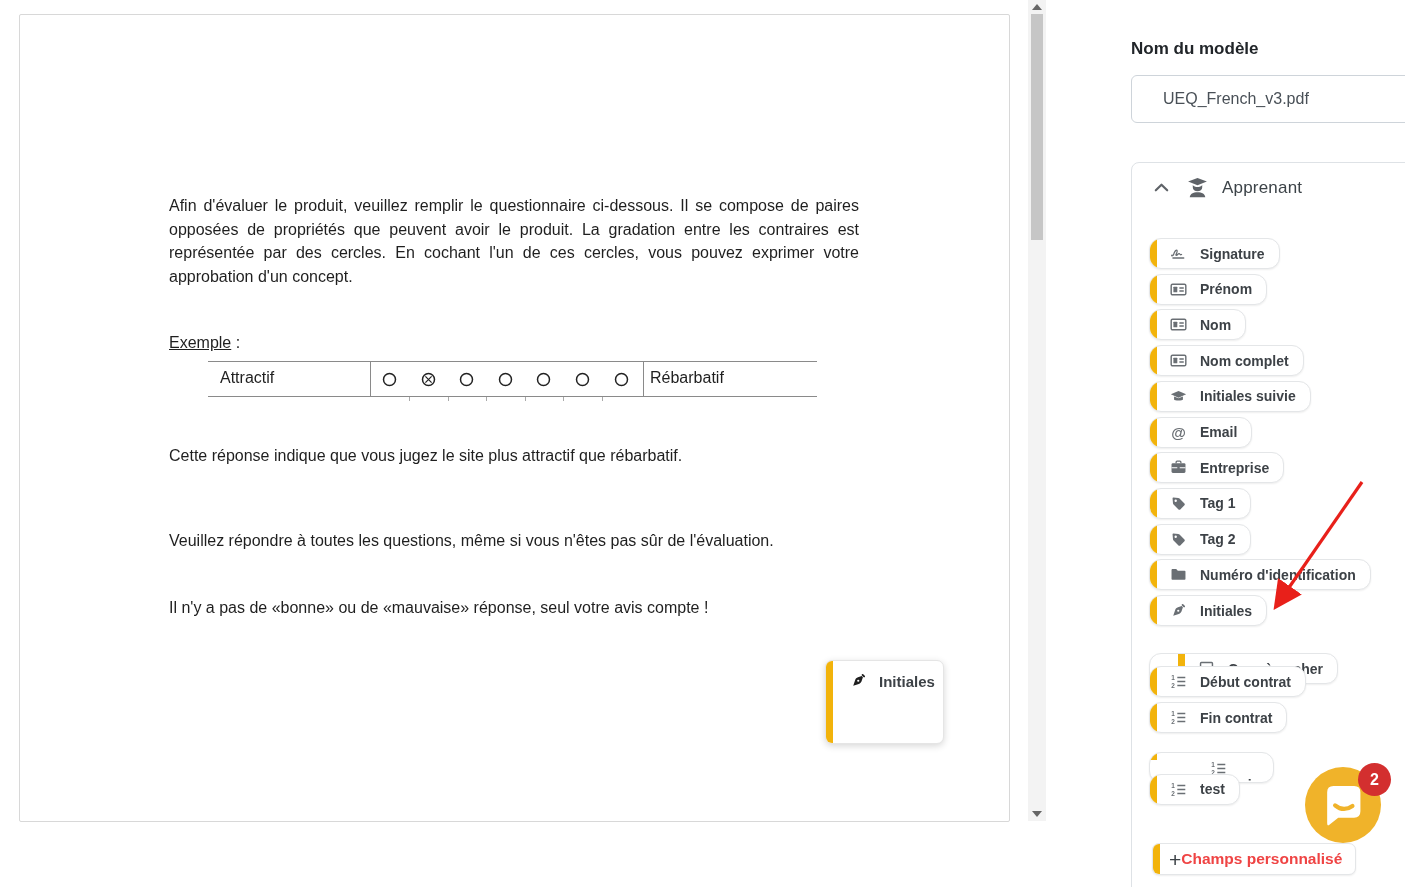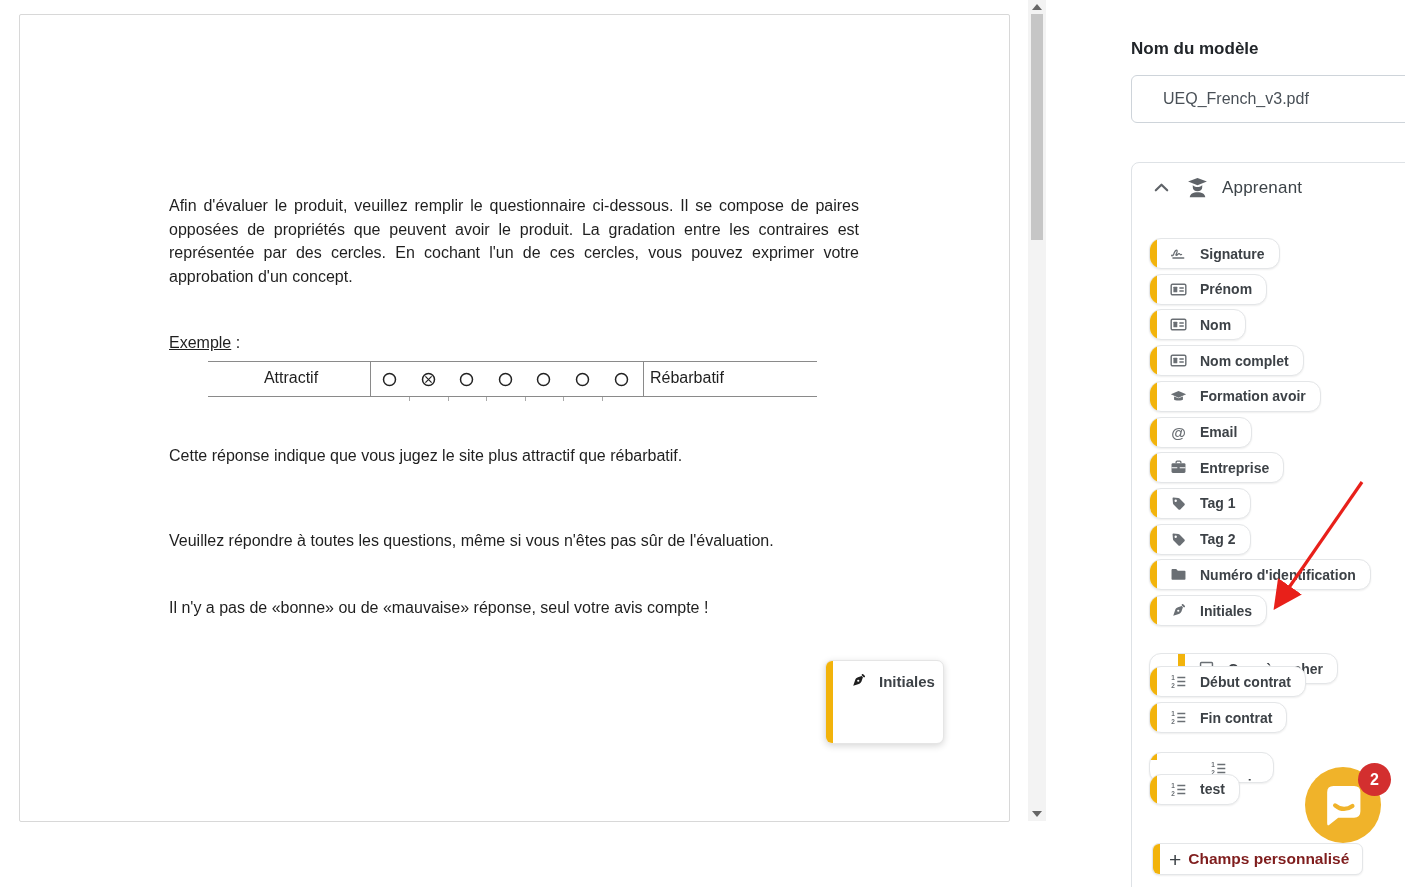--- a/index.html
+++ b/index.html
@@ -19,21 +19,21 @@
   .doc-p2{top:429px;}
   .doc-p3{top:472px;}
   .doc-p4{top:514px;width:672px;text-align:justify;}
   .doc-p5{top:581px;}
 
   
   .tline{position:absolute;left:188px;width:609px;height:1px;background:#8a8a8a;}
   .tline.top{top:346px;} .tline.bot{top:381px;}
   .vline{position:absolute;top:347px;height:34px;width:1px;background:#8a8a8a;}
   .tick{position:absolute;top:382px;height:4px;width:1px;background:#aaa;}
-  .cell-attr{position:absolute;left:200px;top:354px;width:142px;text-align:center;font-size:16px;}
+  .cell-attr{position:absolute;left:200px;top:354px;width:142px;text-align:left;font-size:16px;}
   .cell-reb{position:absolute;left:630px;top:354px;font-size:16px;}
   .circ{position:absolute;top:357px;width:15px;height:15px;}
   .circ svg{display:block;}
 
   
   .doc-field{position:absolute;left:805px;top:645px;width:117px;height:82px;background:#fff;
              border:1px solid #e5e5e5;border-radius:7px;box-shadow:0 2px 7px rgba(0,0,0,.16);
              overflow:hidden;}
   .doc-field .strip{position:absolute;left:0;top:0;width:7px;height:100%;background:#F2B30B;}
   .doc-field .ic{position:absolute;left:24px;top:11px;width:17px;height:17px;color:#6a6f74;}
@@ -66,21 +66,21 @@
         box-shadow:0 1px 2px rgba(0,0,0,.07);cursor:pointer;}
   .chip .strip{width:7px;align-self:stretch;background:#F2B30B;flex:0 0 7px;}
   .chip .cic{width:17px;height:17px;margin-left:13px;color:#6a6f74;display:flex;align-items:center;justify-content:center;}
   .chip .clbl{margin-left:13px;margin-right:14px;font-size:14px;font-weight:bold;color:#3d4247;white-space:nowrap;}
 
   .add-chip{position:absolute;left:1152px;top:843px;height:30px;display:flex;align-items:center;
             background:#fff;border:1px solid #e4e6e8;border-radius:7px;overflow:hidden;
             box-shadow:0 1px 2px rgba(0,0,0,.07);cursor:pointer;}
   .add-chip .strip{width:7px;align-self:stretch;background:#F2B30B;flex:0 0 7px;}
   .add-chip .plus{margin-left:9px;font-size:21px;font-weight:400;color:#3d4247;line-height:1;}
-  .add-chip .clbl{margin-left:7px;margin-right:13px;font-size:15.5px;font-weight:bold;color:#7f1d1d;}
+  .add-chip .clbl{margin-left:0;margin-right:13px;font-size:15.5px;font-weight:bold;color:#ef4444;}
 
   
   .at-glyph{font-size:15px;font-weight:bold;color:#6a6f74;line-height:1;}
 
   
   .chat{position:absolute;left:1305px;top:767px;width:76px;height:76px;border-radius:50%;
         background:#F0B32A;cursor:pointer;}
   .chat svg{position:absolute;left:0;top:0;}
   .chat-badge{position:absolute;left:1358px;top:763px;width:33px;height:33px;border-radius:50%;
               background:#D32F2F;color:#fff;font-size:16px;font-weight:bold;display:flex;
@@ -245,21 +245,21 @@
         <span class="clbl">Nom complet</span>
       </div>
       <div class="chip" style="top: 380.8px;">
         <div class="strip"></div>
         <span class="cic">
           <svg class="icon-svg" viewBox="0 0 20 20">
             <path d="M10 3.4 L19 7.4 L10 11.4 L1 7.4 Z" fill="currentColor"></path>
             <path d="M4.8 9.9 V13.4 C4.8 15.2 15.2 15.2 15.2 13.4 V9.9 L10 12.2 Z" fill="currentColor"></path>
           </svg>
         </span>
-        <span class="clbl">Formation avoir</span>
+        <span class="clbl">Initiales suivie</span>
       </div>
       <div class="chip" style="top: 416.5px;">
         <div class="strip"></div>
         <span class="cic">
           <span class="at-glyph">@</span>
         </span>
         <span class="clbl">Email</span>
       </div>
       <div class="chip" style="top: 452.2px;">
         <div class="strip"></div>

